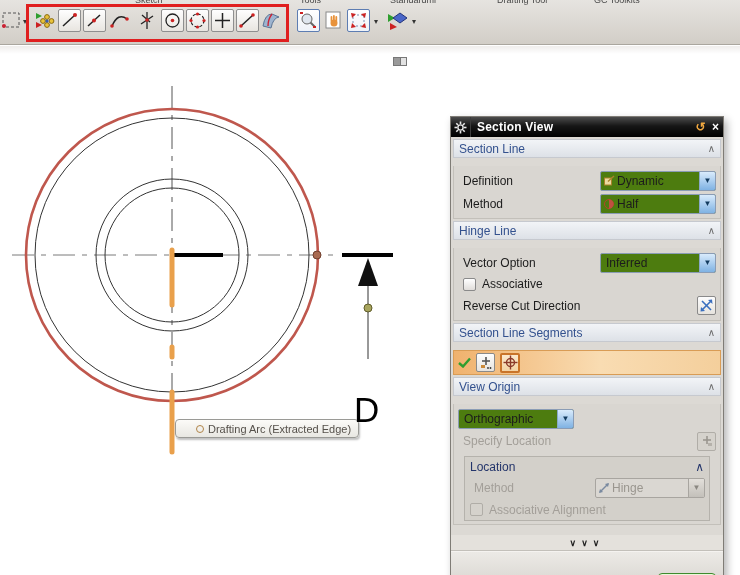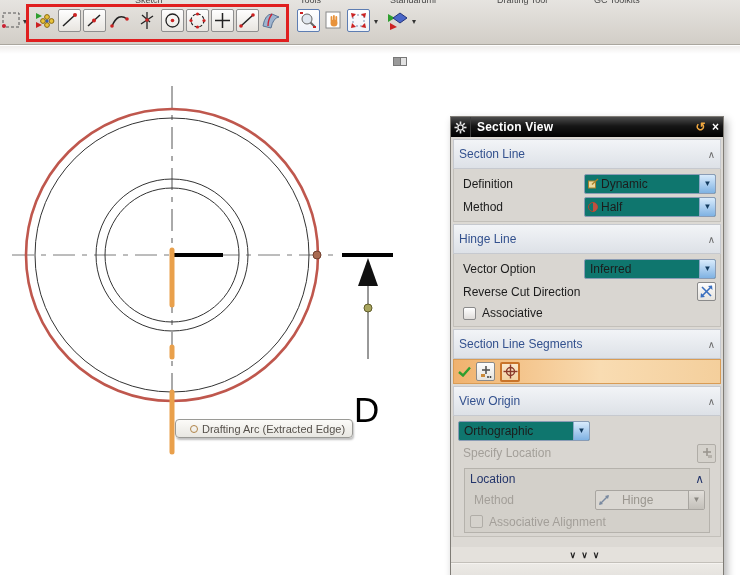--- a/index.html
+++ b/index.html
@@ -44,21 +44,21 @@
     position:absolute; left:393px; top:57px; width:14px; height:9px;
     border:1px solid #777; background:#e9e9e9; display:flex;
   }
   .dockhandle span { flex:1; border-right:1px solid #777; background:#9a9a9a; }
   .dockhandle span:last-child { border-right:none; background:#e2e2e2; }
 
   
   svg.canvas { position:absolute; left:0; top:0; z-index:1; }
   .tooltip {
     position:absolute; left:175px; top:419px; height:19px; z-index:3;
-    display:flex; align-items:center; gap:4px; padding:0 7px 0 14px;
+    display:flex; align-items:center; gap:4px; padding:0 7px 0 20px;
     border:1px solid #9a9a96; border-radius:4px;
     background:linear-gradient(#fcfbf8,#e8e7e2);
     box-shadow:1px 2px 2px rgba(0,0,0,0.25);
     font-size:11px; color:#55504a; white-space:nowrap;
   }
   .tooltip .ring {
     width:8px; height:8px; border:1.5px solid #b08448; border-radius:50%;
     display:inline-block;
   }
   .viewletter {
@@ -79,47 +79,47 @@
     display:flex; align-items:center; color:#fff;
   }
   .titlebar .gearbox { width:20px; height:20px; display:flex; align-items:center; justify-content:center;
     border-right:1px solid #3c3c3c; }
   .titlebar .ttl { flex:1; font-weight:bold; font-size:12px; padding-left:6px; letter-spacing:.2px;}
   .titlebar .tbicon { width:15px; text-align:center; font-size:12px; cursor:default; }
   .reset-glyph { color:#f0a840; font-weight:bold; }
   .x-glyph { color:#fff; font-weight:bold; font-size:14px; }
 
   .grouphdr {
-    height:30px; margin:2px 2px 0 2px; padding:0 5px;
+    height:19px; margin:2px 2px 8px 2px; padding:0 5px;
     background:linear-gradient(#f2f4f7,#dde1e7);
     border:1px solid #c6c9cf;
     display:flex; align-items:center; justify-content:space-between;
     color:#33518e;
   }
   .grouphdr .chev { color:#6a6a6a; font-size:10px; }
   .groupbody {
     margin:0 2px; padding:3px 4px 3px 4px;
     background:#d9d6d1; border:1px solid #c3c0ba; border-top:none;
   }
   .row { height:23px; display:flex; align-items:center; }
   .row .lbl { flex:1; padding-left:5px; }
   .row .lbl.disabled, .disabled { color:#a39f99; }
 
   .dd {
-    width:132px; height:20px; display:flex; align-items:center;
-    background:#0f766e; border:1px solid #8a9cb5; border-radius:2px;
+    width:116px; height:20px; display:flex; align-items:center;
+    background:#4d7c0f; border:1px solid #8a9cb5; border-radius:2px;
   }
   .dd .ddicon { width:16px; display:flex; justify-content:center; }
   .dd .ddtext { flex:1; font-size:12px; white-space:nowrap; overflow:hidden; }
   .dd .ddarrow {
     width:16px; height:18px; display:flex; align-items:center; justify-content:center;
     background:linear-gradient(#d9ebfc,#7fb2e3); border-left:1px solid #89a8c8;
     font-size:8px; color:#123a5e; border-radius:0 1px 1px 0;
   }
-  .dd.gray { background:#dad7d2; border-color:#a8a5a0;gap:10px; }
+  .dd.gray { background:#dad7d2; border-color:#a8a5a0; }
   .dd.gray .ddtext { color:#9a968f; }
   .dd.gray .ddarrow { background:linear-gradient(#e2dfda,#c3c0ba); color:#8a8781; border-left-color:#a8a5a0; }
 
   .sqbtn {
     width:19px; height:19px; border:1px solid #8a8a8a; border-radius:2px;
     background:linear-gradient(#fdfdfd,#e6e3de);
     display:flex; align-items:center; justify-content:center;
   }
   .sqbtn.gray { border-color:#b0ada7; background:#d5d2cc; }
   .checkbox {
@@ -394,36 +394,36 @@
     <span class="chev">∧</span>
   </div>
   <div class="groupbody">
     <div class="row">
       <span class="lbl">Vector Option</span>
       <div class="dd">
         <span class="ddtext" style="padding-left:5px">Inferred</span>
         <span class="ddarrow">▼</span>
       </div>
     </div>
+    <div class="row" style="height:20px">
+      <span class="checkbox"></span>
+      <span>Associative</span>
+    </div>
     <div class="row">
       <span class="lbl">Reverse Cut Direction</span>
       <span class="sqbtn">
         <svg width="13" height="13">
             <g stroke="#3a6fbf" stroke-width="1.6">
               <line x1="2" y1="11" x2="11" y2="2"></line>
               <line x1="2" y1="2" x2="11" y2="11"></line>
             </g>
             <polygon points="12,0.5 12.5,5 8,1" fill="#3a6fbf"></polygon>
             <polygon points="0.5,12.5 5,12 1,8" fill="#3a6fbf"></polygon>
           </svg>
       </span>
-    </div>
-    <div class="row" style="height:20px">
-      <span class="checkbox"></span>
-      <span>Associative</span>
     </div>
   </div>
 
   <div class="grouphdr">
     <span>Section Line Segments</span>
     <span class="chev">∧</span>
   </div>
   <div class="specifyrow">
     <svg width="13" height="11">
         <path d="M1,6 L5,9.5 L12,1.5" fill="none" stroke="#2f9e2f" stroke-width="2.4"></path>

